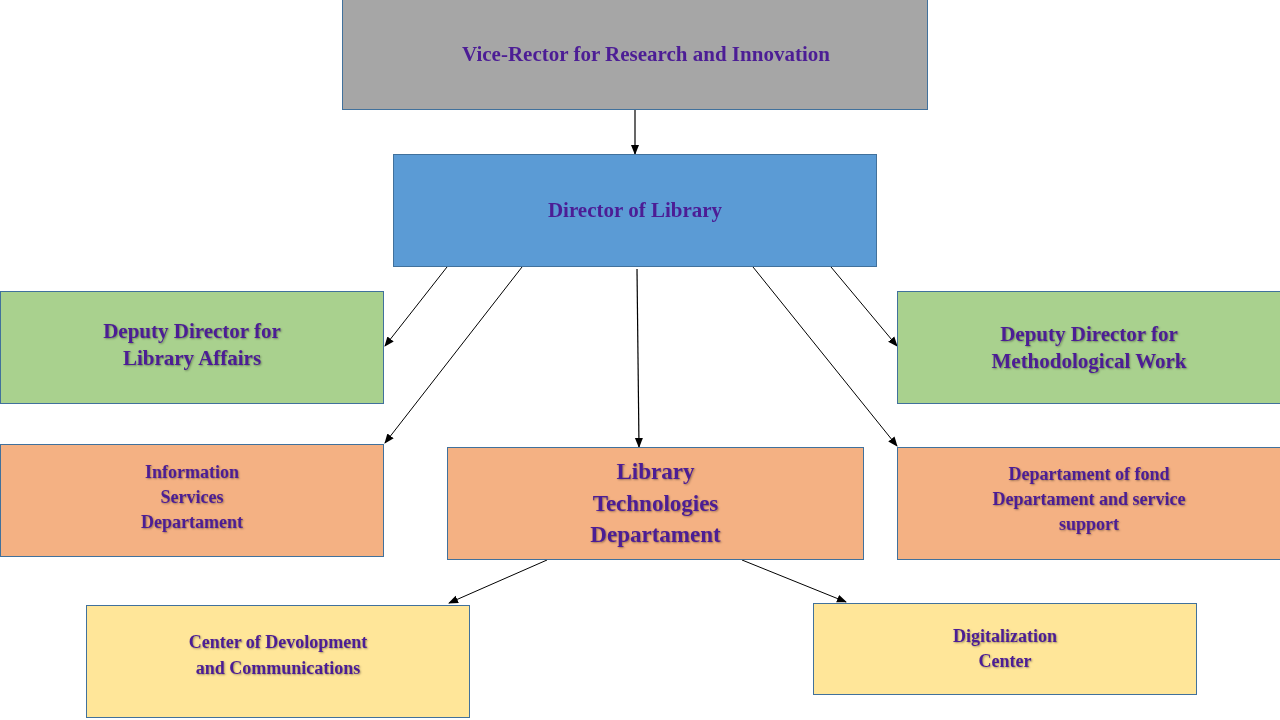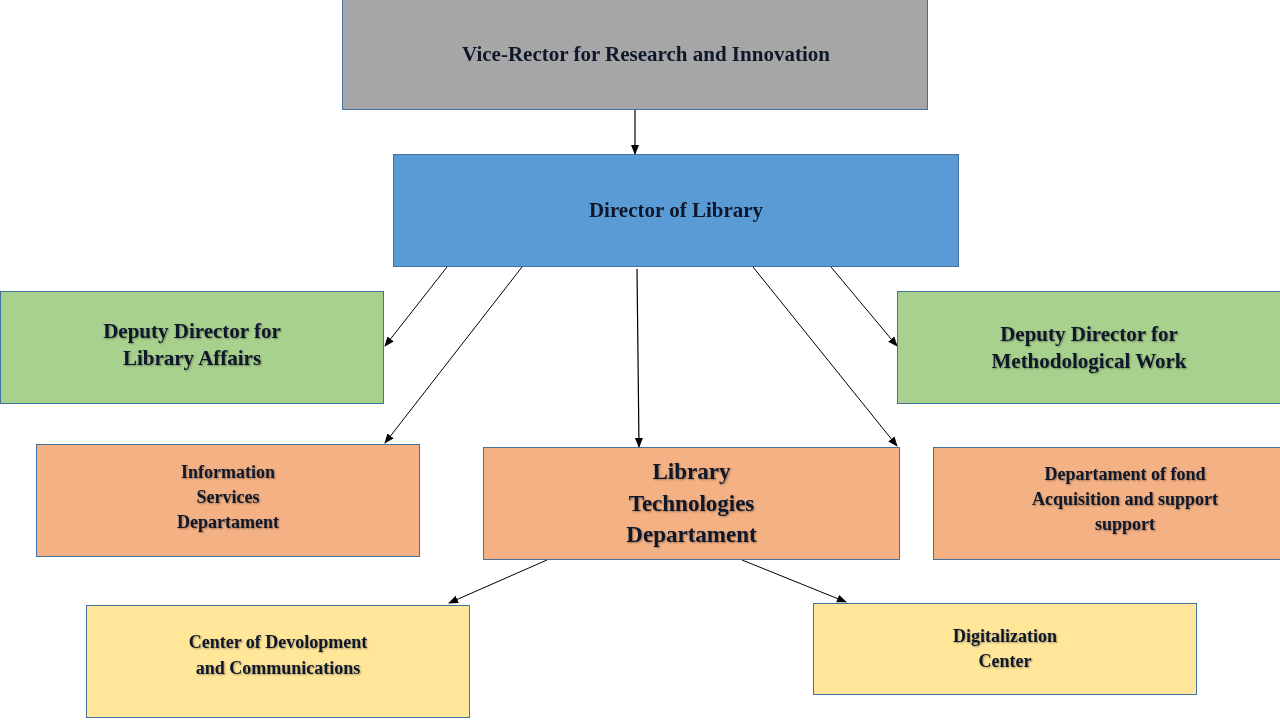--- a/index.html
+++ b/index.html
@@ -5,28 +5,28 @@
     html, body { margin: 0; padding: 0; }
     body {
       width: 1280px; height: 720px; position: relative; overflow: hidden;
       background: #ffffff;
       font-family: "Liberation Serif", "DejaVu Serif", serif;
     }
     .box {
       position: absolute; box-sizing: border-box;
       border: 1px solid #41719c;
       display: flex; align-items: center; justify-content: center;
-      text-align: center; color: #0f172a;
+      text-align: center; color: #4c1d95;
       font-weight: bold;
     }
     .box .label { white-space: pre-line; line-height: 1.25; }
     .gray { background: #a6a6a6; }
     .blue { background: #5b9bd5; }
     .green { background: #a9d18e; }
-    .orange { background: #f4b183; margin-left: 36px; }
+    .orange { background: #f4b183; }
     .yellow { background: #ffe699; }
     .shadow .label { text-shadow: 1px 1px 2px rgba(0,0,0,0.35); }
     svg.arrows { position: absolute; left: 0; top: 0; }
   </style>
 </head>
 <body>
 
 <svg class="arrows" width="1280" height="720">
   <defs>
     <marker id="ah" markerWidth="10" markerHeight="10" refX="9" refY="5" orient="auto" markerUnits="userSpaceOnUse">
@@ -40,21 +40,21 @@
   <line x1="753" y1="267" x2="897" y2="446" stroke="#000" stroke-width="1" marker-end="url(#ah)"></line>
   <line x1="831" y1="267" x2="897" y2="346" stroke="#000" stroke-width="1" marker-end="url(#ah)"></line>
   <line x1="547" y1="560" x2="449" y2="603" stroke="#000" stroke-width="1" marker-end="url(#ah)"></line>
   <line x1="742" y1="560" x2="846" y2="602" stroke="#000" stroke-width="1" marker-end="url(#ah)"></line>
 </svg>
 
 <div class="box gray" style="left:342px; top:-1px; width:586px; height:111px; font-size:21px; padding-left:22px;">
   <span class="label">Vice-Rector for Research and Innovation</span>
 </div>
 
-<div class="box blue" style="left:393px; top:154px; width:566px; height:113px; font-size:21px;">
+<div class="box blue" style="left:393px; top:154px; width:484px; height:113px; font-size:21px;">
   <span class="label">Director of Library</span>
 </div>
 
 <div class="box green shadow" style="left:0px; top:291px; width:384px; height:113px; font-size:21px; padding-bottom:6px;">
   <span class="label">Deputy Director for
 Library Affairs</span>
 </div>
 
 <div class="box green shadow" style="left:897px; top:291px; width:384px; height:113px; font-size:21px;">
   <span class="label">Deputy Director for
@@ -68,21 +68,21 @@
 </div>
 
 <div class="box orange shadow" style="left:447px; top:447px; width:417px; height:113px; font-size:23px;">
   <span class="label" style="line-height:1.38;">Library
 Technologies
 Departament</span>
 </div>
 
 <div class="box orange shadow" style="left:897px; top:447px; width:384px; height:113px; font-size:18px; padding-bottom:8px;">
   <span class="label" style="line-height:1.4;">Departament of fond
-Acquisition and support
+Departament and service
 support</span>
 </div>
 
 <div class="box yellow shadow" style="left:86px; top:605px; width:384px; height:113px; font-size:18px; padding-bottom:12px;">
   <span class="label" style="line-height:1.4;">Center of Devolopment
 and Communications</span>
 </div>
 
 <div class="box yellow shadow" style="left:813px; top:603px; width:384px; height:92px; font-size:18px;">
   <span class="label" style="line-height:1.4;">Digitalization

